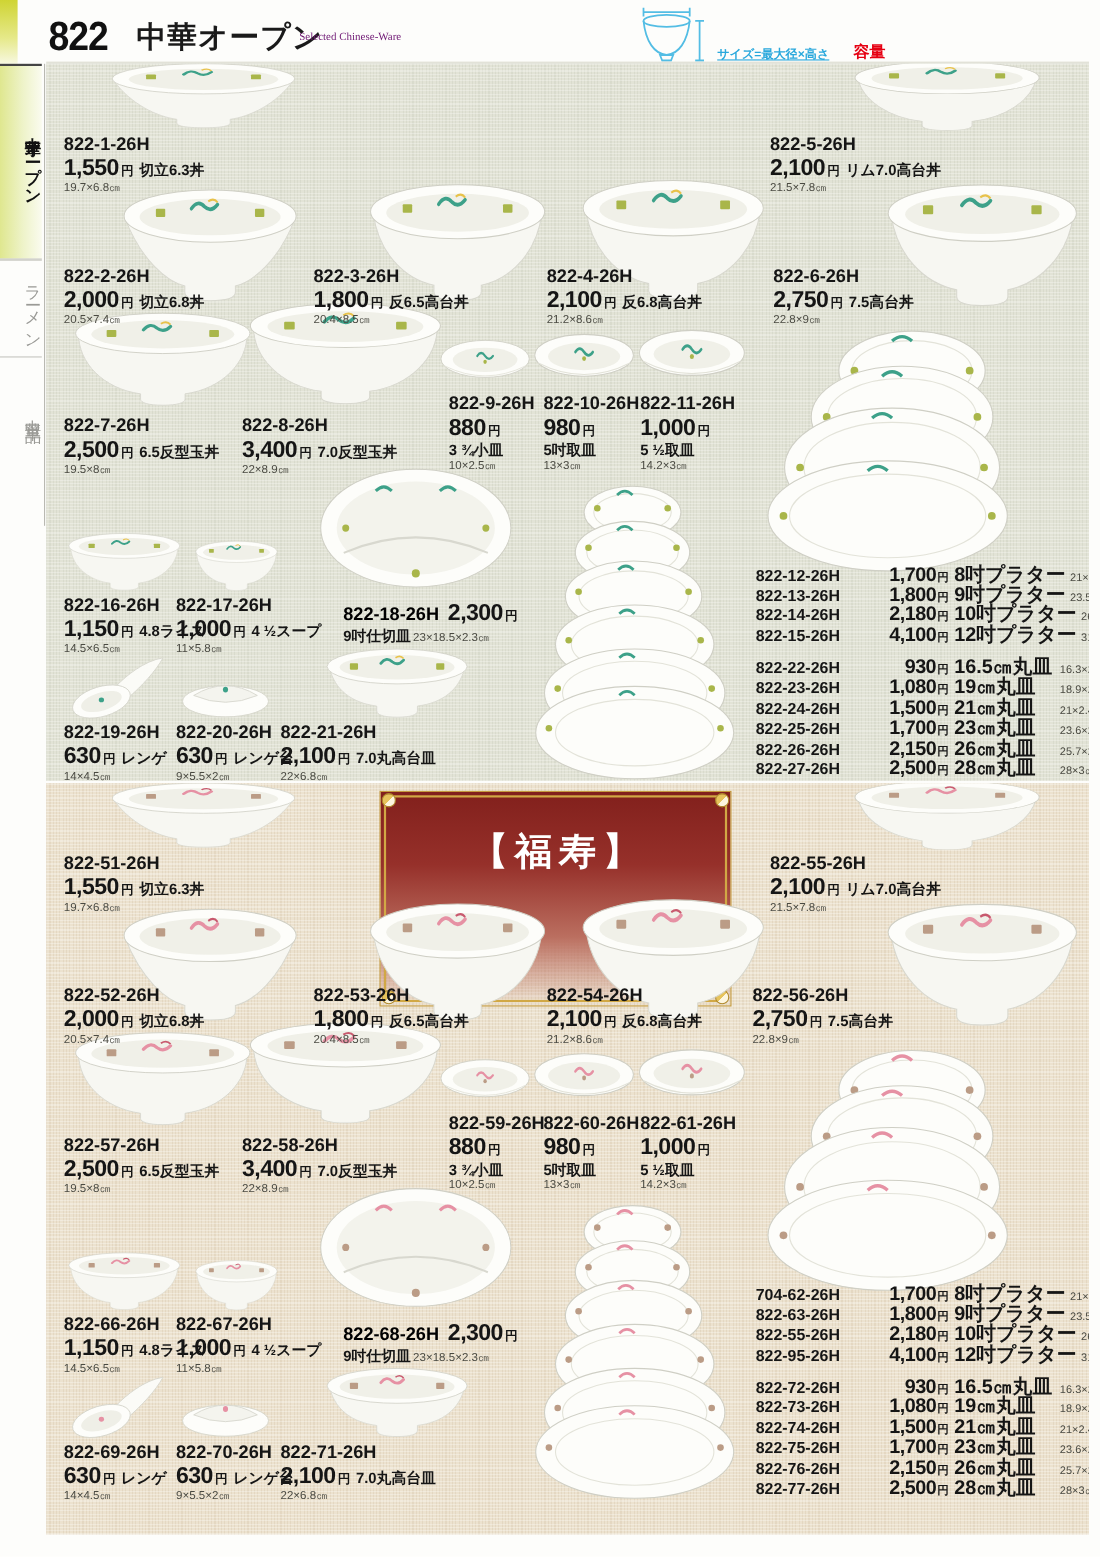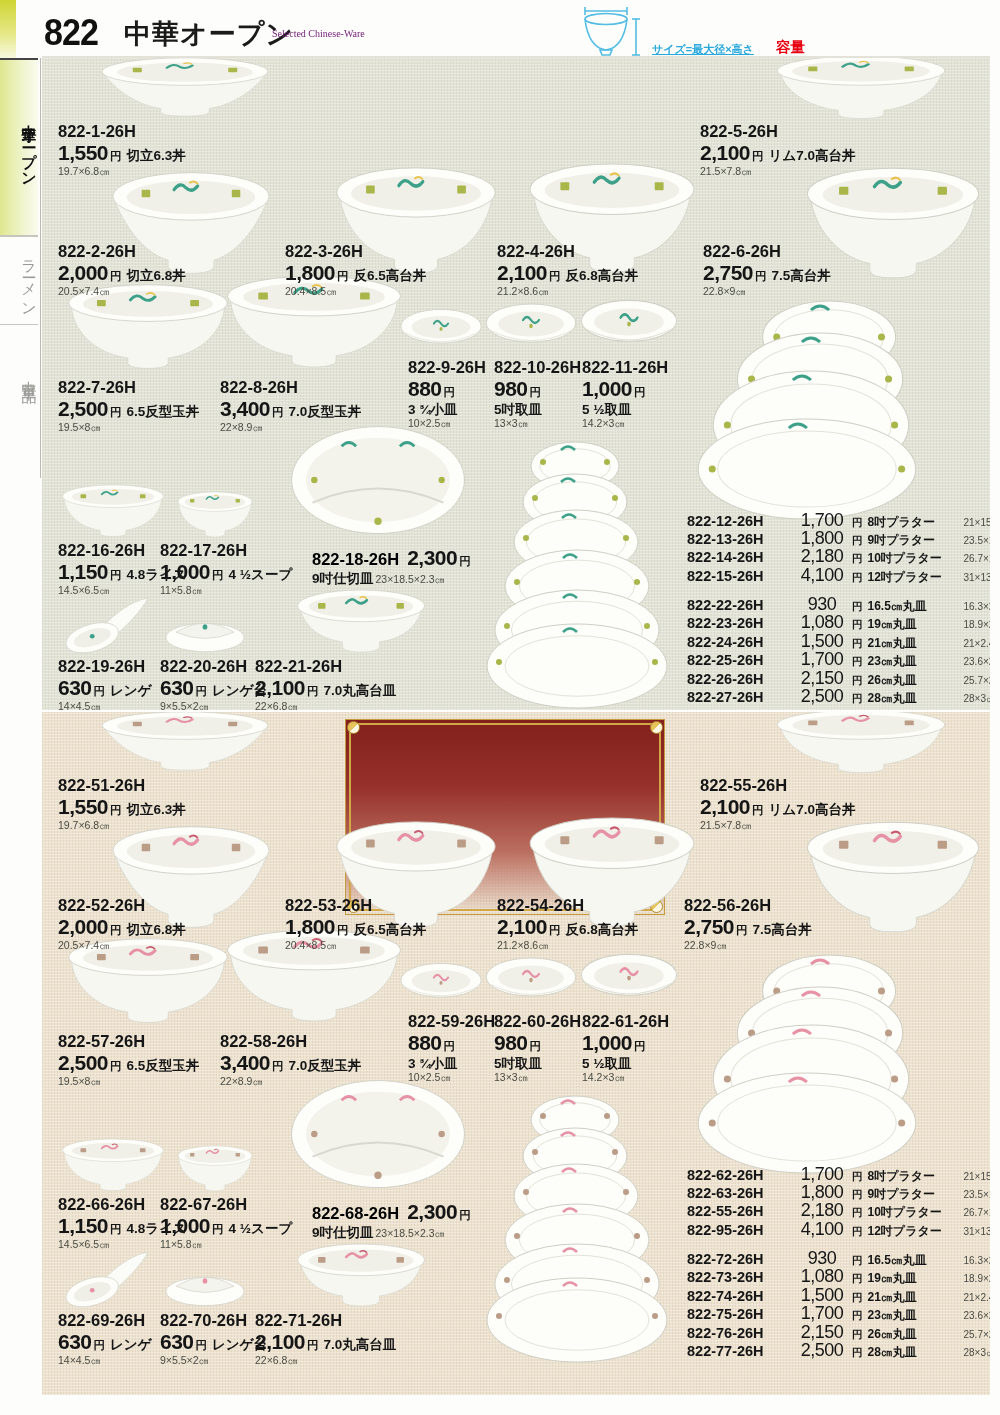--- a/index.html
+++ b/index.html
@@ -61,23 +61,23 @@
   .p-price{font-size:21px;font-weight:800;color:#151515;letter-spacing:-.5px;}
   .p-unit{font-size:11.5px;font-weight:700;color:#151515;}
   .p-name{font-size:13.5px;font-weight:600;color:#151515;margin-left:3px;white-space:nowrap;}
   .p-size{font-size:10.5px;color:#4a4a42;margin-top:1px;}
   .p-name.own-line{margin-left:0;margin-top:1px;}
   .product .inline-code{font-size:16.5px;font-weight:800;margin-right:6px;}
 
   
   .lrow{position:absolute;display:flex;align-items:baseline;z-index:3;white-space:nowrap;}
   .l-code{width:106px;font-size:14.5px;font-weight:800;color:#151515;}
-  .l-price{width:58px;text-align:center;font-size:18px;font-weight:400;color:#151515;letter-spacing:-.5px;}
+  .l-price{width:58px;text-align:right;font-size:18px;font-weight:700;color:#151515;letter-spacing:-.5px;}
   .l-unit{font-size:10.5px;font-weight:700;color:#151515;margin-left:1px;}
-  .l-name{font-size:12px;font-weight:600;color:#151515;margin-left:5px;min-width:92px;}
+  .l-name{font-size:18px;font-weight:600;color:#151515;margin-left:5px;min-width:92px;}
   .l-size{font-size:10px;color:#4a4a42;margin-left:4px;}
 </style>
 </head>
 <body>
 
 <div class="page">
 
   <div class="corner-strip"></div>
 
   <header>
@@ -581,20 +581,21 @@
       </div>
   </section>
 
   <section class="sec sec-red">
     <div class="banner">
       <div class="banner-inner">
         <span class="yy tl"></span>
         <span class="yy tr"></span>
         <span class="yy bl"></span>
         <span class="yy br"></span>
+        <div class="banner-title">【福寿】</div>
       </div>
     </div>
     <div class="sec-body" id="sec1-body">
         <div class="pimg" style="left:636px;top:225px;width:272px;height:240px">
           <svg viewBox="0 0 270 240" preserveAspectRatio="none">
             <ellipse cx="150" cy="54" rx="66" ry="36" fill="#fdfdfa" stroke="#cfcfc5"></ellipse>
          <ellipse cx="150" cy="54" rx="54.12" ry="27.36" fill="none" stroke="#e3e3d9"></ellipse>
          <path d="M132 27 q9 -8 18 0" stroke="#e691a4" stroke-width="3" fill="none"></path>
          <circle cx="98" cy="54" r="3.5" fill="#bb9c86"></circle>
          <circle cx="202" cy="54" r="3.5" fill="#bb9c86"></circle>
@@ -975,21 +976,21 @@
         <div class="product" style="left:213px;top:599px">
           <div class="p-code">822-71-26H</div>
       <div class="p-line">
             <span class="p-price">2,100</span>
             <span class="p-unit">円</span>
             <span class="p-name">7.0丸高台皿</span>
           </div>
       <div class="p-size">22×6.8㎝</div>
         </div>
         <div class="lrow" style="left:645px;top:452.0px">
-        <span class="l-code">822-62-26H</span>
+        <span class="l-code">704-62-26H</span>
         <span class="l-price">1,700</span>
         <span class="l-unit">円</span>
         <span class="l-name">8吋プラター</span>
         <span class="l-size">21×15×2.1㎝</span>
         </div>
         <div class="lrow" style="left:645px;top:470.2px">
         <span class="l-code">822-63-26H</span>
         <span class="l-price">1,800</span>
         <span class="l-unit">円</span>
         <span class="l-name">9吋プラター</span>

